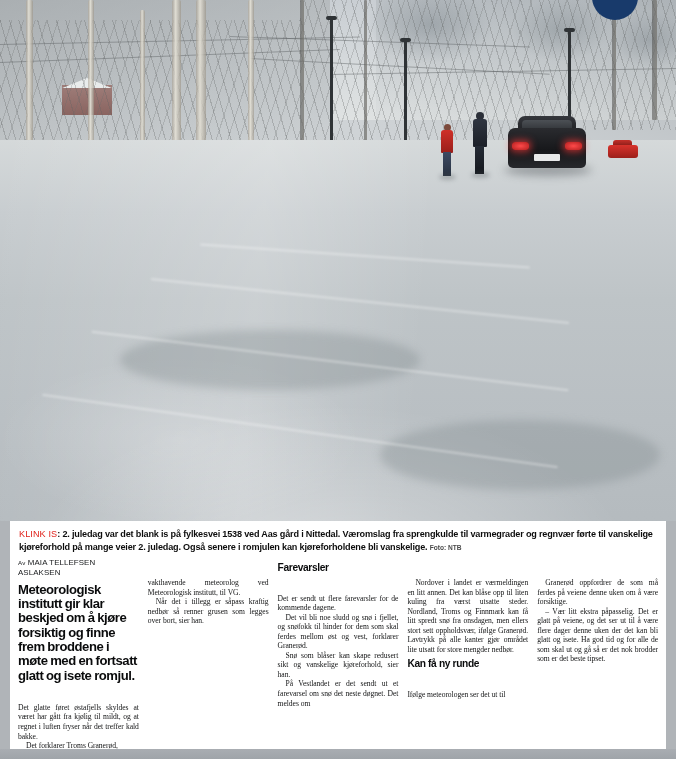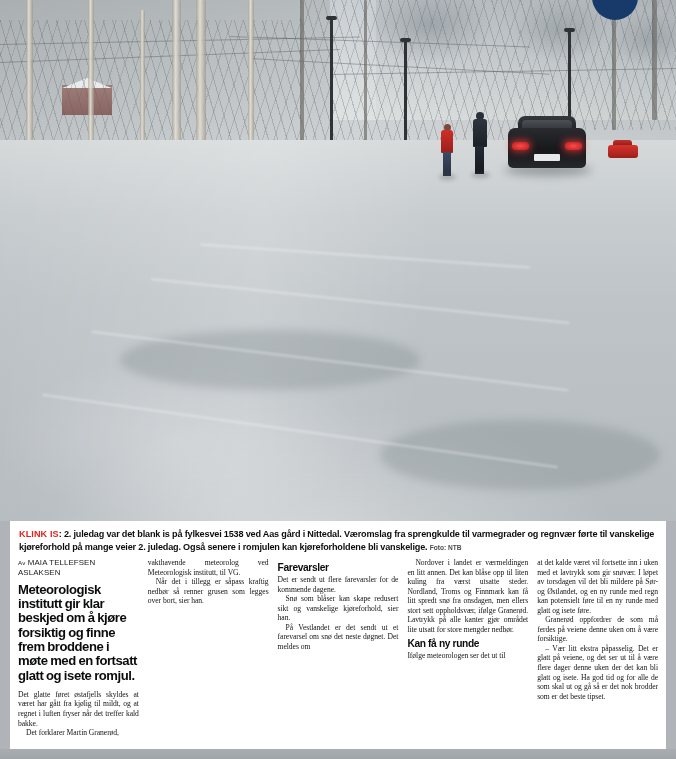--- a/index.html
+++ b/index.html
@@ -203,21 +203,21 @@
   .caption-text {
     font-family: "Liberation Sans", sans-serif;
     font-size: 9.1px;
     line-height: 12.6px;
     color: #0d0d0d;
     letter-spacing: -0.18px;
     font-weight: 600;
   }
   .kicker {
     color: #e0231c;
-    font-weight: 700;
+    font-weight: 400;
     letter-spacing: .1px;
   }
   .credit {
     font-size: 6.6px;
     color: #4a4a4a;
     font-weight: 600;
     letter-spacing: 0;
   }
 
   
@@ -254,20 +254,21 @@
   }
 
   .body {
     font-family: "Liberation Serif", serif;
     font-size: 7.6px;
     line-height: 9.55px;
     color: #121314;
     text-align: justify;
     hyphens: auto;
     letter-spacing: -0.05px;
+    margin-top: 20px;
   }
   .body p { text-indent: 8px; }
   .body p.first { text-indent: 0; }
   .body p + p { margin-top: 0; }
 
   .subhead {
     font-family: "Liberation Sans", sans-serif;
     font-weight: 700;
     font-size: 10.2px;
     line-height: 12px;
@@ -379,53 +380,53 @@
   <div class="article">
 
     <div class="col">
       <div class="byline">
         <span class="av">Av</span>
         <span>MAIA TELLEFSEN ASLAKSEN</span>
       </div>
       <div class="headline">Meteorologisk institutt gir klar beskjed om å kjøre forsiktig og finne frem broddene i møte med en fortsatt glatt og isete romjul.</div>
       <div class="body">
         <p class="first">Det glatte føret østafjells skyldes at været har gått fra kjølig til mildt, og at regnet i luften fryser når det treffer kald bakke.</p>
-        <p>Det forklarer Martin Granerød,</p>
+        <p>Det forklarer Troms Granerød,</p>
       </div>
     </div>
 
     <div class="col">
       <div class="body">
         <p class="first">vakthavende meteorolog ved Meteorologisk institutt, til VG.</p>
         <p>Når det i tillegg er såpass kraftig nedbør så renner grusen som legges over bort, sier han.</p>
       </div>
     </div>
 
     <div class="col">
       <div class="subhead">Farevarsler</div>
       <div class="body">
         <p class="first">Det er sendt ut flere farevarsler for de kommende dagene.</p>
+        <p>Det vil bli noe sludd og snø i fjellet, og snøfokk til hinder for dem som skal ferdes mellom øst og vest, forklarer Granerød.</p>
         <p>Snø som blåser kan skape redusert sikt og vanskelige kjøreforhold, sier han.</p>
         <p>På Vestlandet er det sendt ut et farevarsel om snø det neste døgnet. Det meldes om</p>
       </div>
     </div>
 
     <div class="col">
       <div class="body">
         <p>Nordover i landet er værmeldingen en litt annen. Det kan blåse opp til liten kuling fra værst utsatte steder. Nordland, Troms og Finnmark kan få litt spredt snø fra onsdagen, men ellers stort sett oppholdsvær, ifølge Granerød. Lavtrykk på alle kanter gjør området lite utsatt for store mengder nedbør.</p>
       </div>
       <div class="subhead">Kan få ny runde</div>
       <div class="body">
         <p class="first">Ifølge meteorologen ser det ut til</p>
       </div>
     </div>
 
     <div class="col">
       <div class="body">
-        <p class="first">at det kalde været vil fortsette inn i uken med et lavtrykk som gir snøvær. I løpet av torsdagen vil det bli mildere på Sør- og Østlandet, og en ny runde med regn kan potensielt føre til en ny runde med glatt og isete føre.</p>
         <p>Granerød oppfordrer de som må ferdes på veiene denne uken om å være forsiktige.</p>
         <p>– Vær litt ekstra påpasselig. Det er glatt på veiene, og det ser ut til å være flere dager denne uken der det kan bli glatt og isete. Ha god tid og for alle de som skal ut og gå så er det nok brodder som er det beste tipset.</p>
       </div>
     </div>
 
   </div>
 
   <div class="page-edge-l"></div>
   <div class="page-edge-r"></div>
   <div class="page-bottom"></div>

